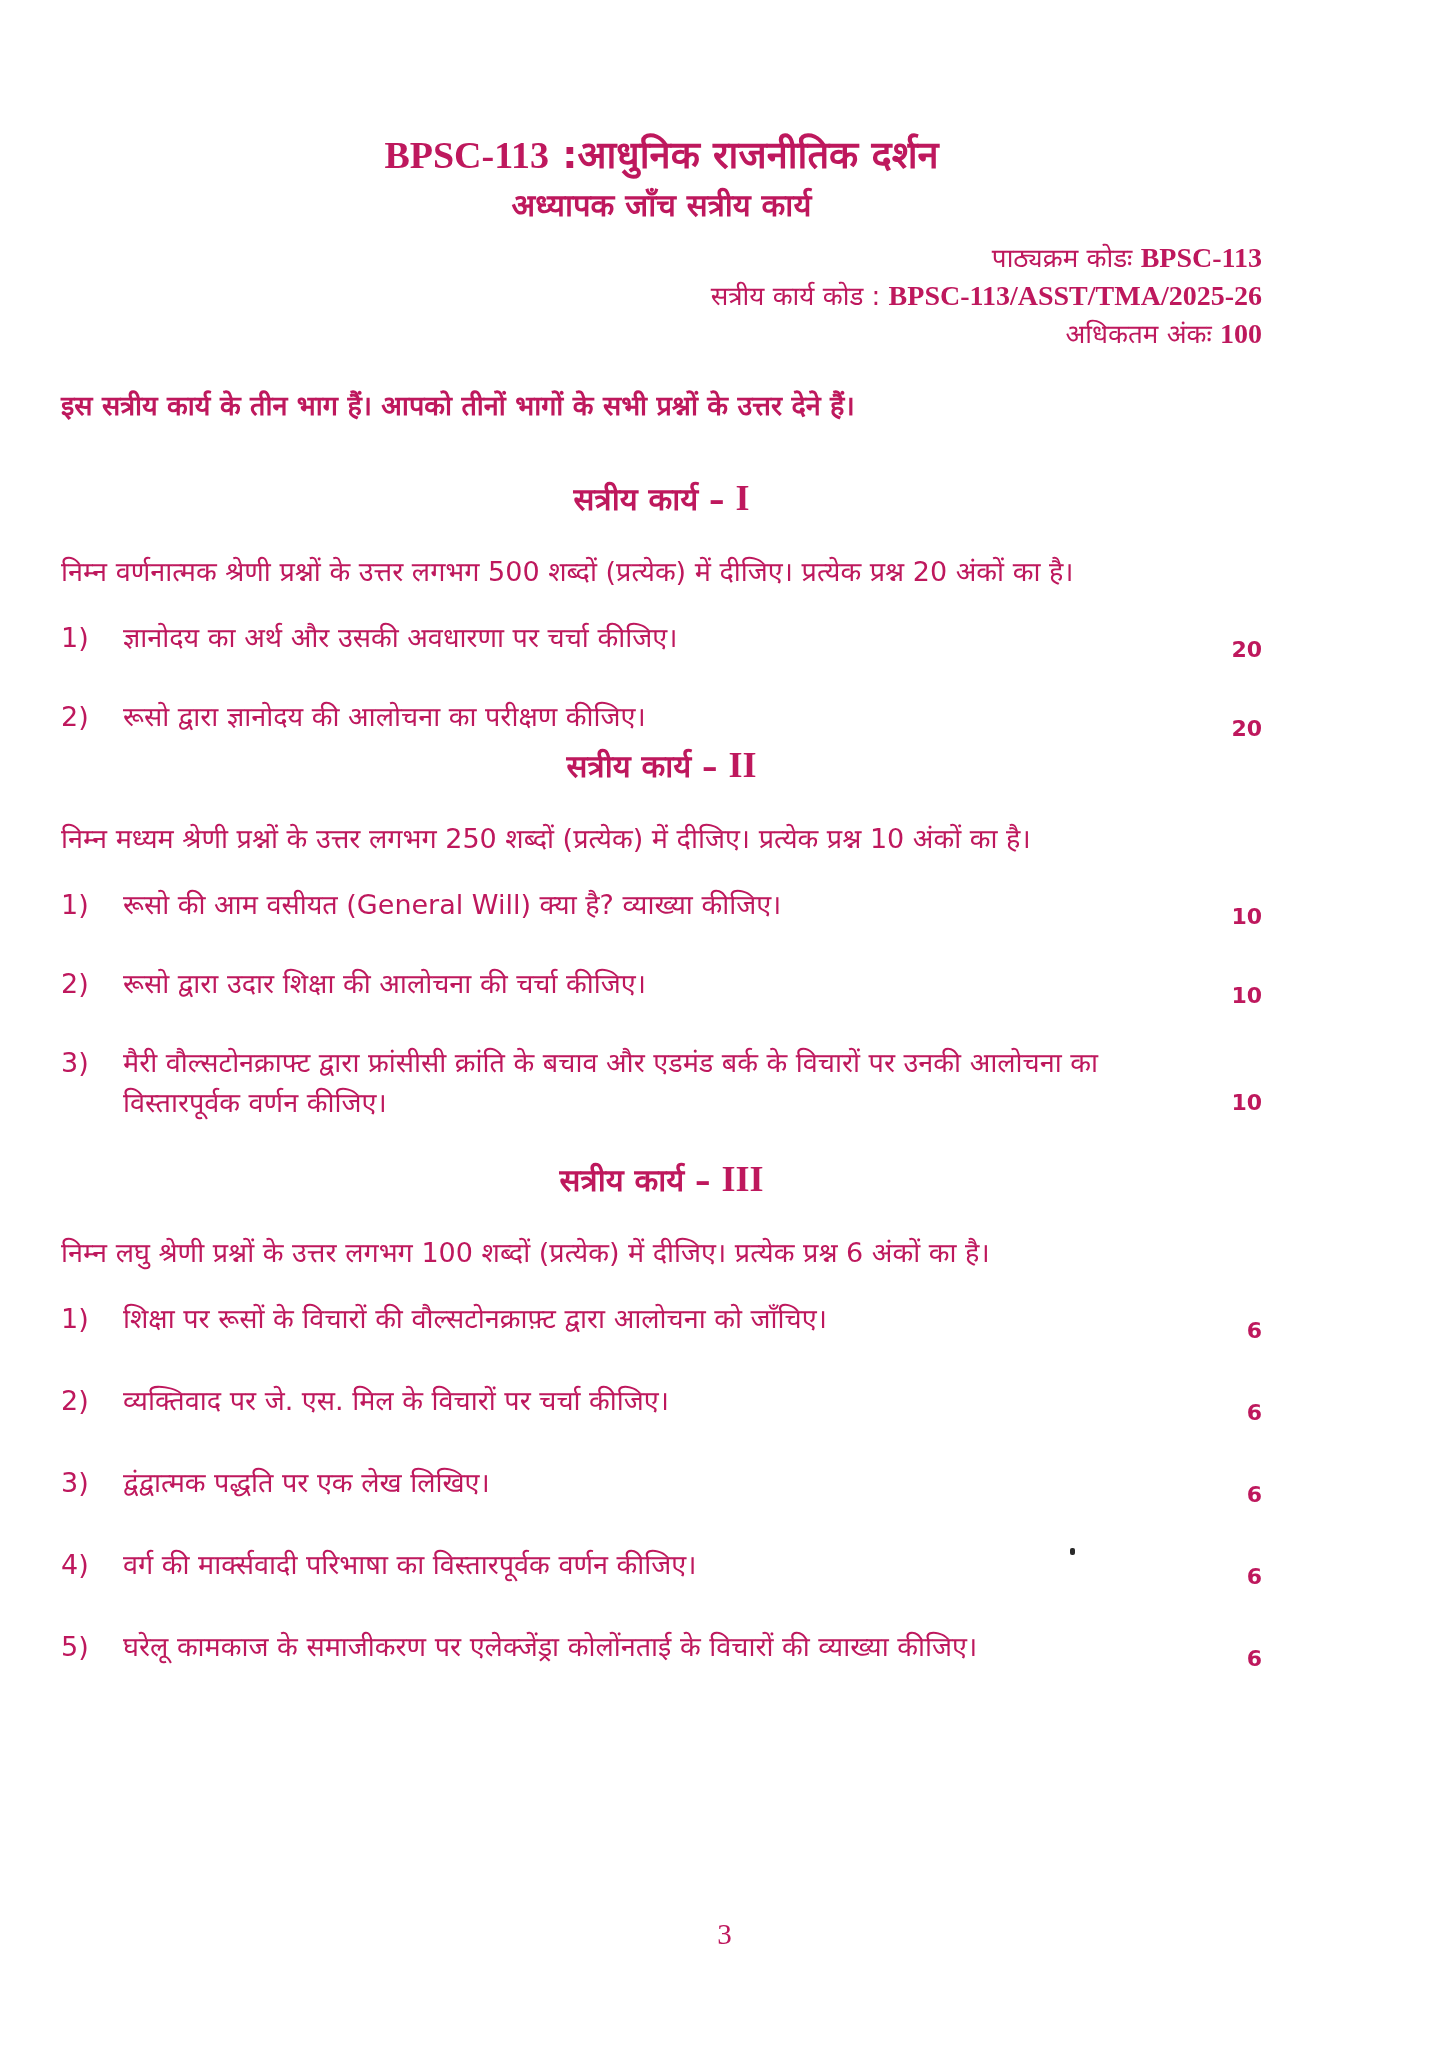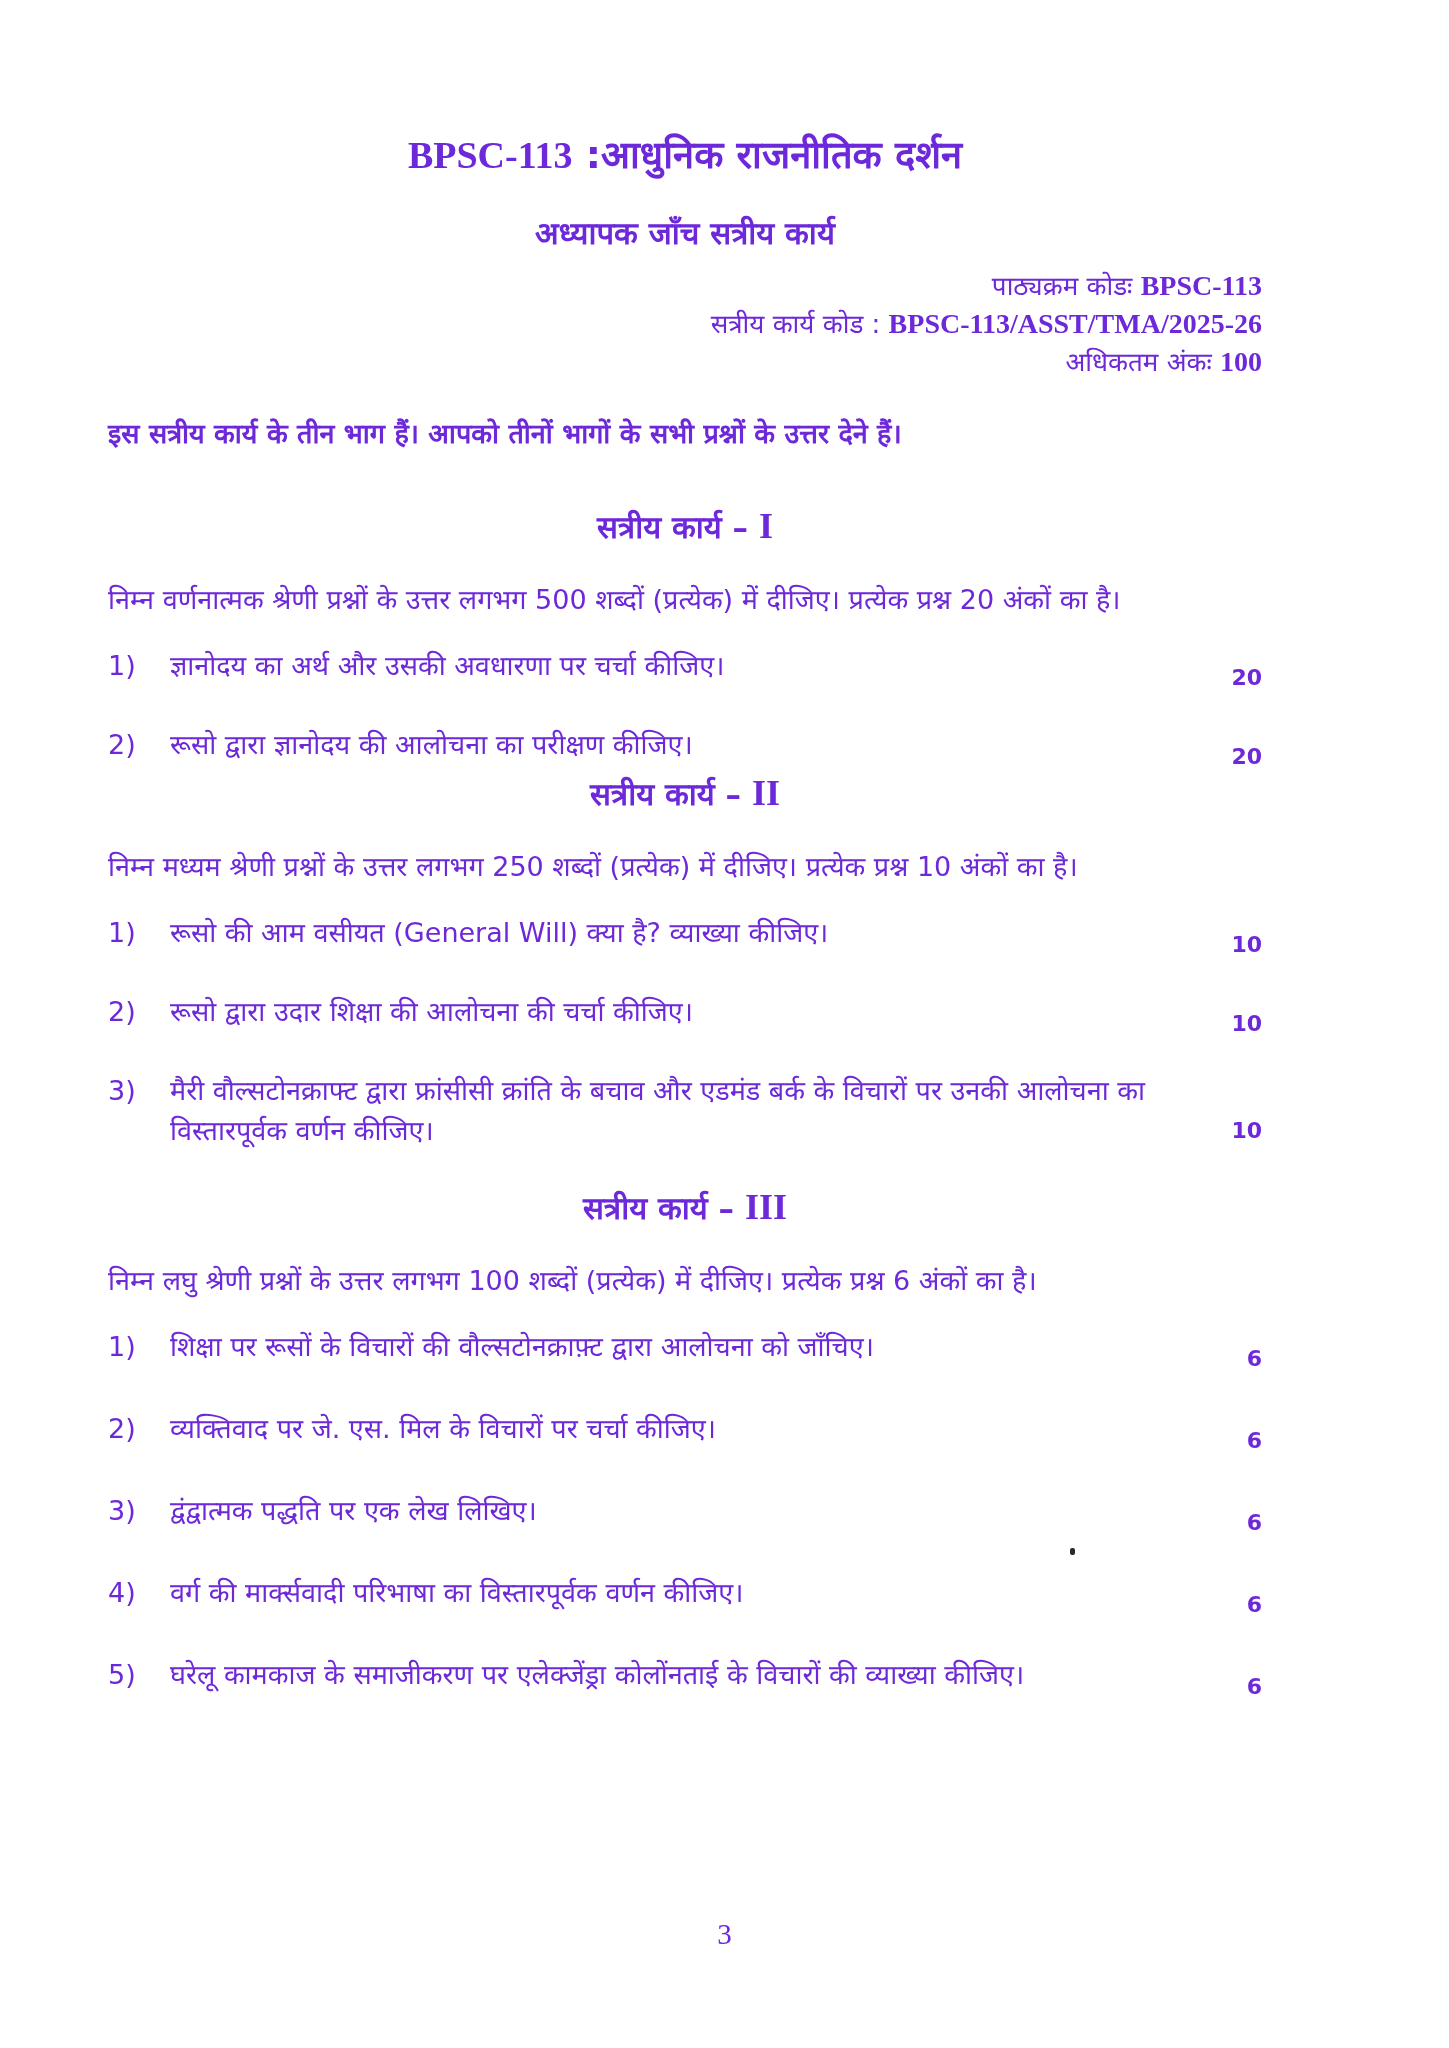--- a/index.html
+++ b/index.html
@@ -1,31 +1,31 @@
 <!DOCTYPE html>
 <html><head>
 <meta charset="utf-8">
 <style>
   html,body{margin:0;padding:0;background:#ffffff;}
   .page{
     position:relative;
     width:1449px;height:2048px;
-    background:#ffffff;color:#6d28d9;
+    background:#ffffff;color:#be185d;
     box-sizing:border-box;
-    padding:130px 187px 0 108px;
+    padding:130px 187px 0 61px;
     font-family:"DejaVu Sans",sans-serif;
     font-size:27px;
     overflow:hidden;
   }
   .title{
     text-align:center;font-weight:bold;font-size:38px;line-height:50px;
   }
   .serif{font-family:"Liberation Serif","DejaVu Serif",serif;}
   .subtitle{
-    text-align:center;font-weight:bold;font-size:31px;line-height:42px;margin-top:32px;
+    text-align:center;font-weight:bold;font-size:31px;line-height:42px;margin-top:4px;
   }
   .meta{
     text-align:right;margin-top:13px;font-size:26px;line-height:38px;
   }
   .meta .value{
     font-weight:bold;font-family:"Liberation Serif","DejaVu Serif",serif;font-size:28px;
   }
   .instruction{
     margin-top:32px;font-weight:bold;line-height:41px;
   }

